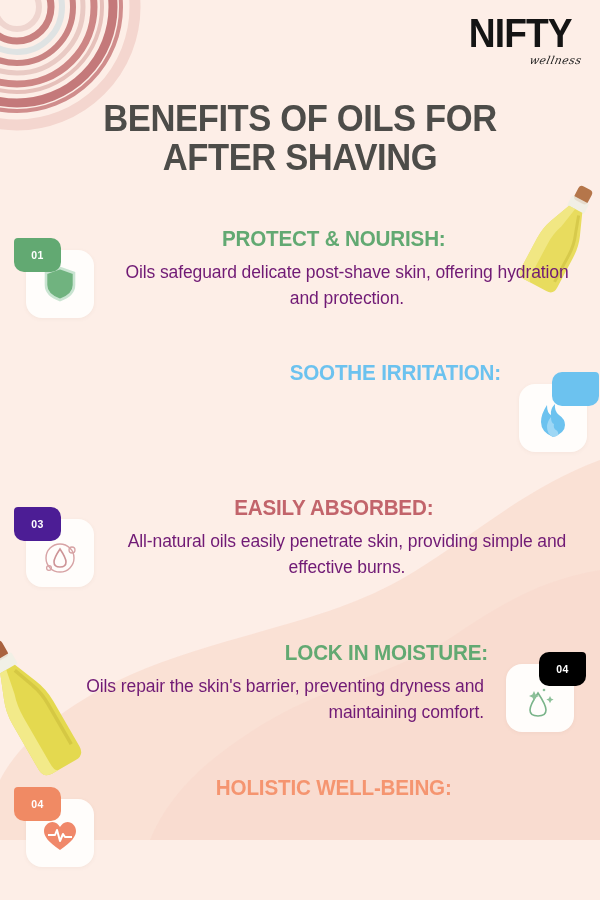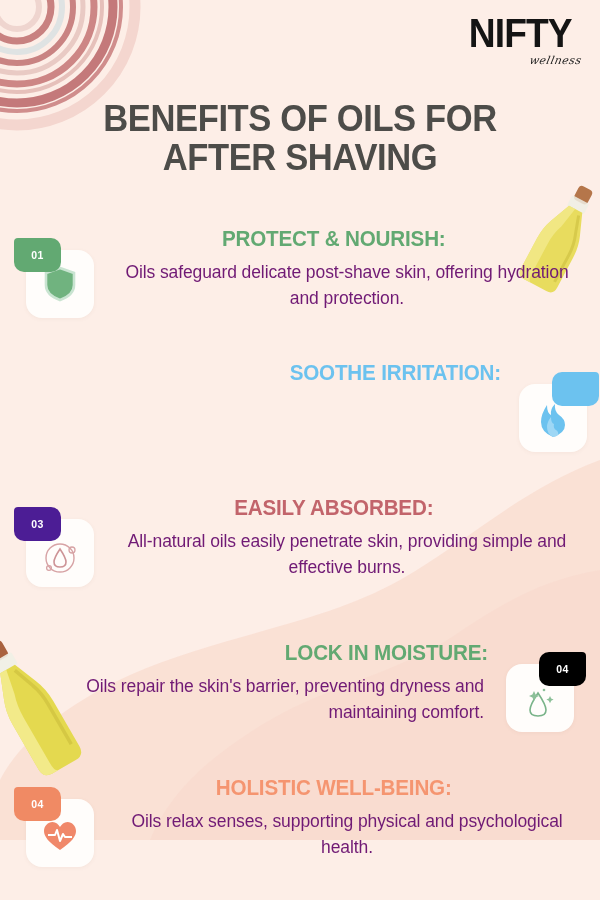--- a/index.html
+++ b/index.html
@@ -265,15 +265,14 @@
     <div class="glyph" style="padding-top:7px;">
       <svg width="34" height="32" viewBox="0 0 34 32">
         <path d="M17,29 C5,21 1,15 1,10 C1,5 5,1 9.5,1 C13,1 15.5,3.5 17,6
                  C18.5,3.5 21,1 24.5,1 C29,1 33,5 33,10 C33,15 29,21 17,29 Z" fill="#f0886a"></path>
         <path d="M5,14 L12,14 L14,9 L17,20 L20,13 L22,16 L29,16" stroke="#fff" stroke-width="2" fill="none" stroke-linejoin="round"></path>
       </svg>
     </div>
   </div>
   <div class="txt">
     <div class="head" style="color:#f59570;">HOLISTIC WELL-BEING:</div>
-    <div class="body">Oils relax senses, supporting physical and psychological health.</div>
   </div>
 </div>
 
 </body></html>

